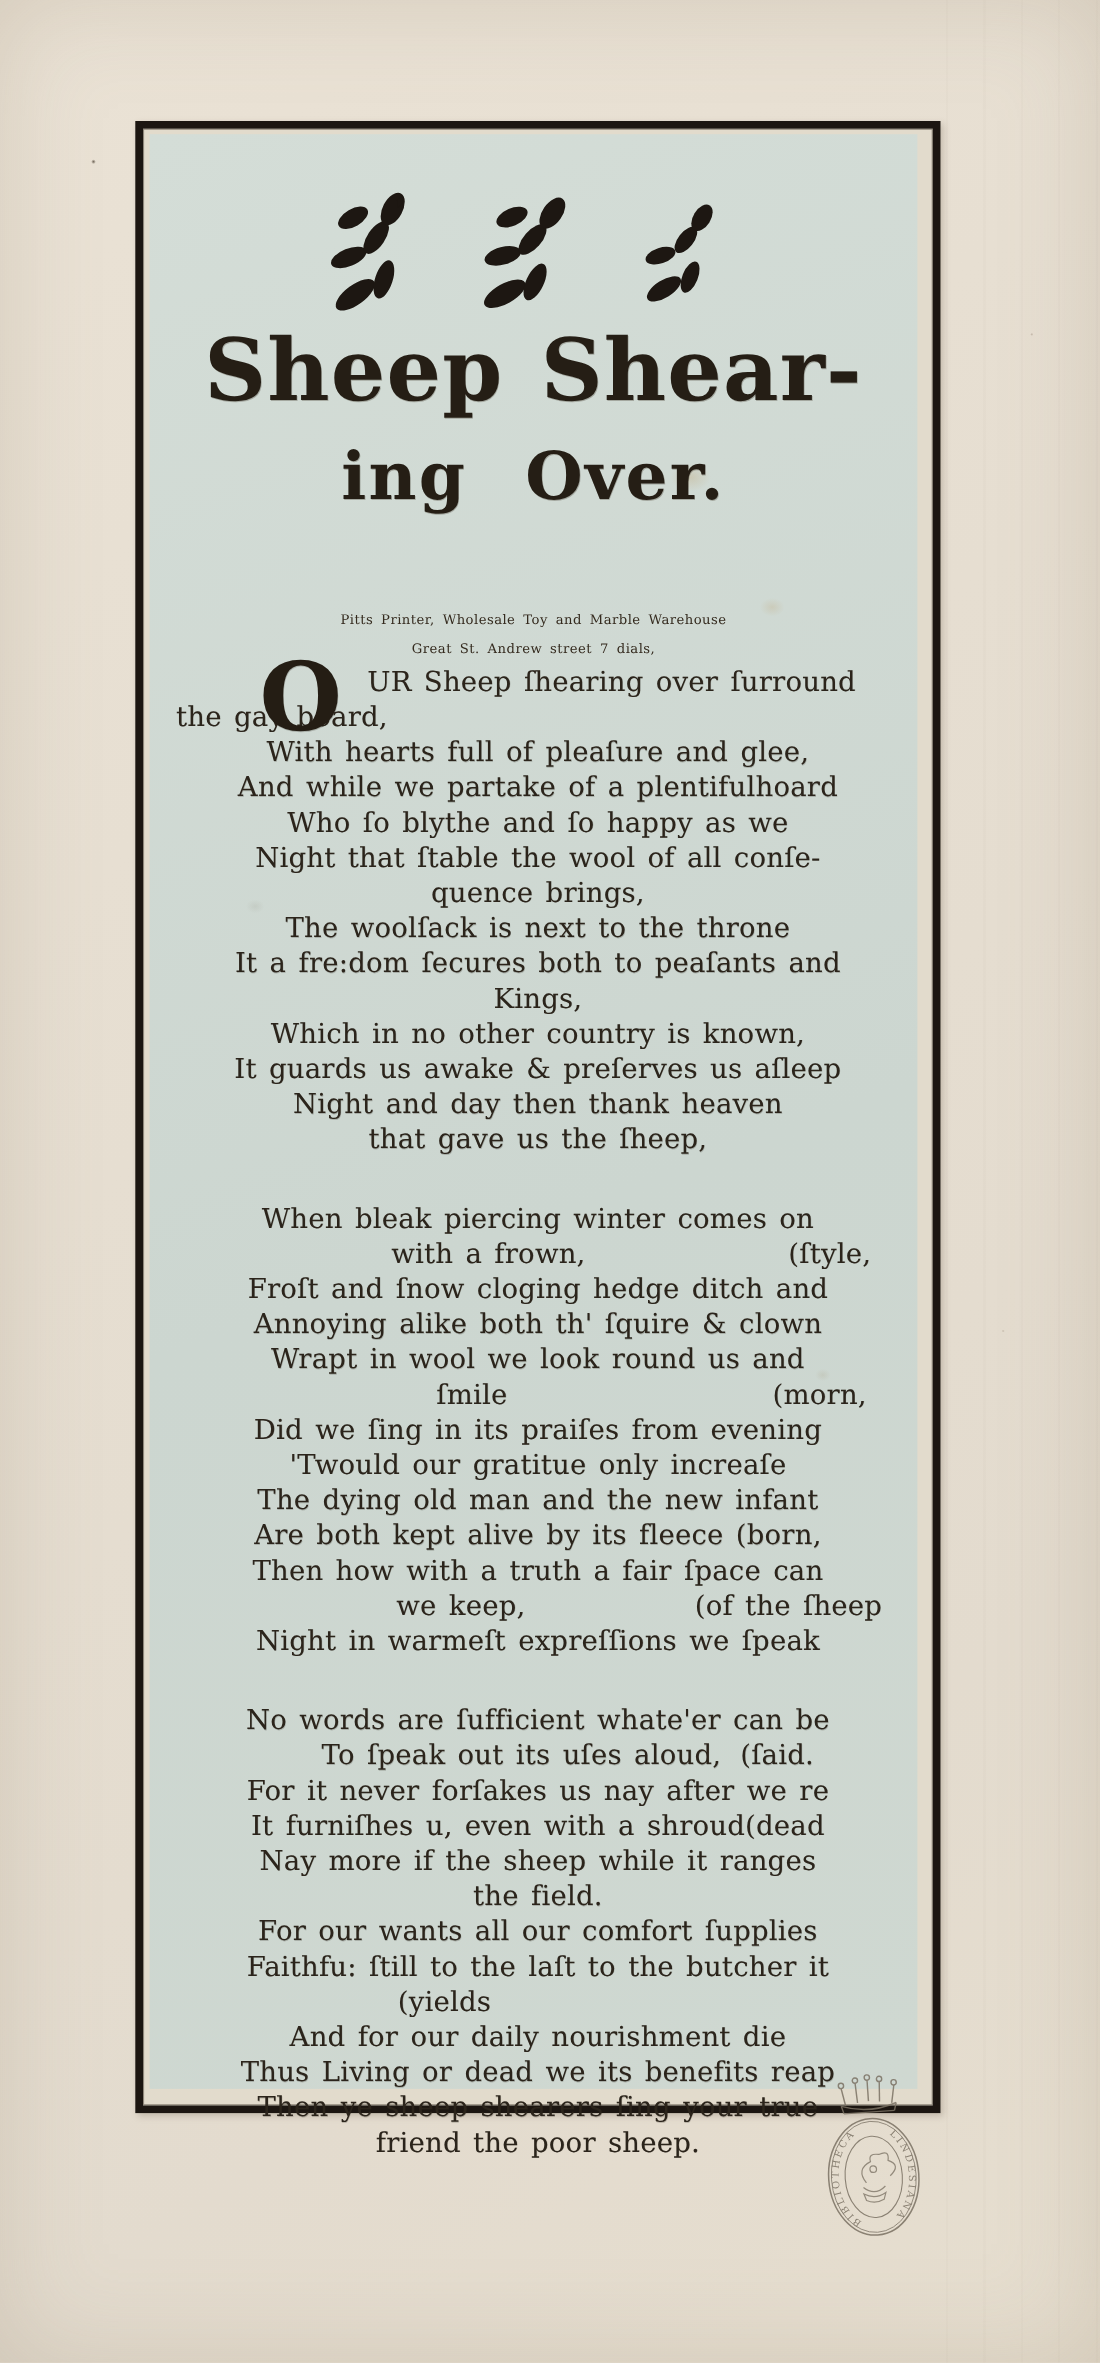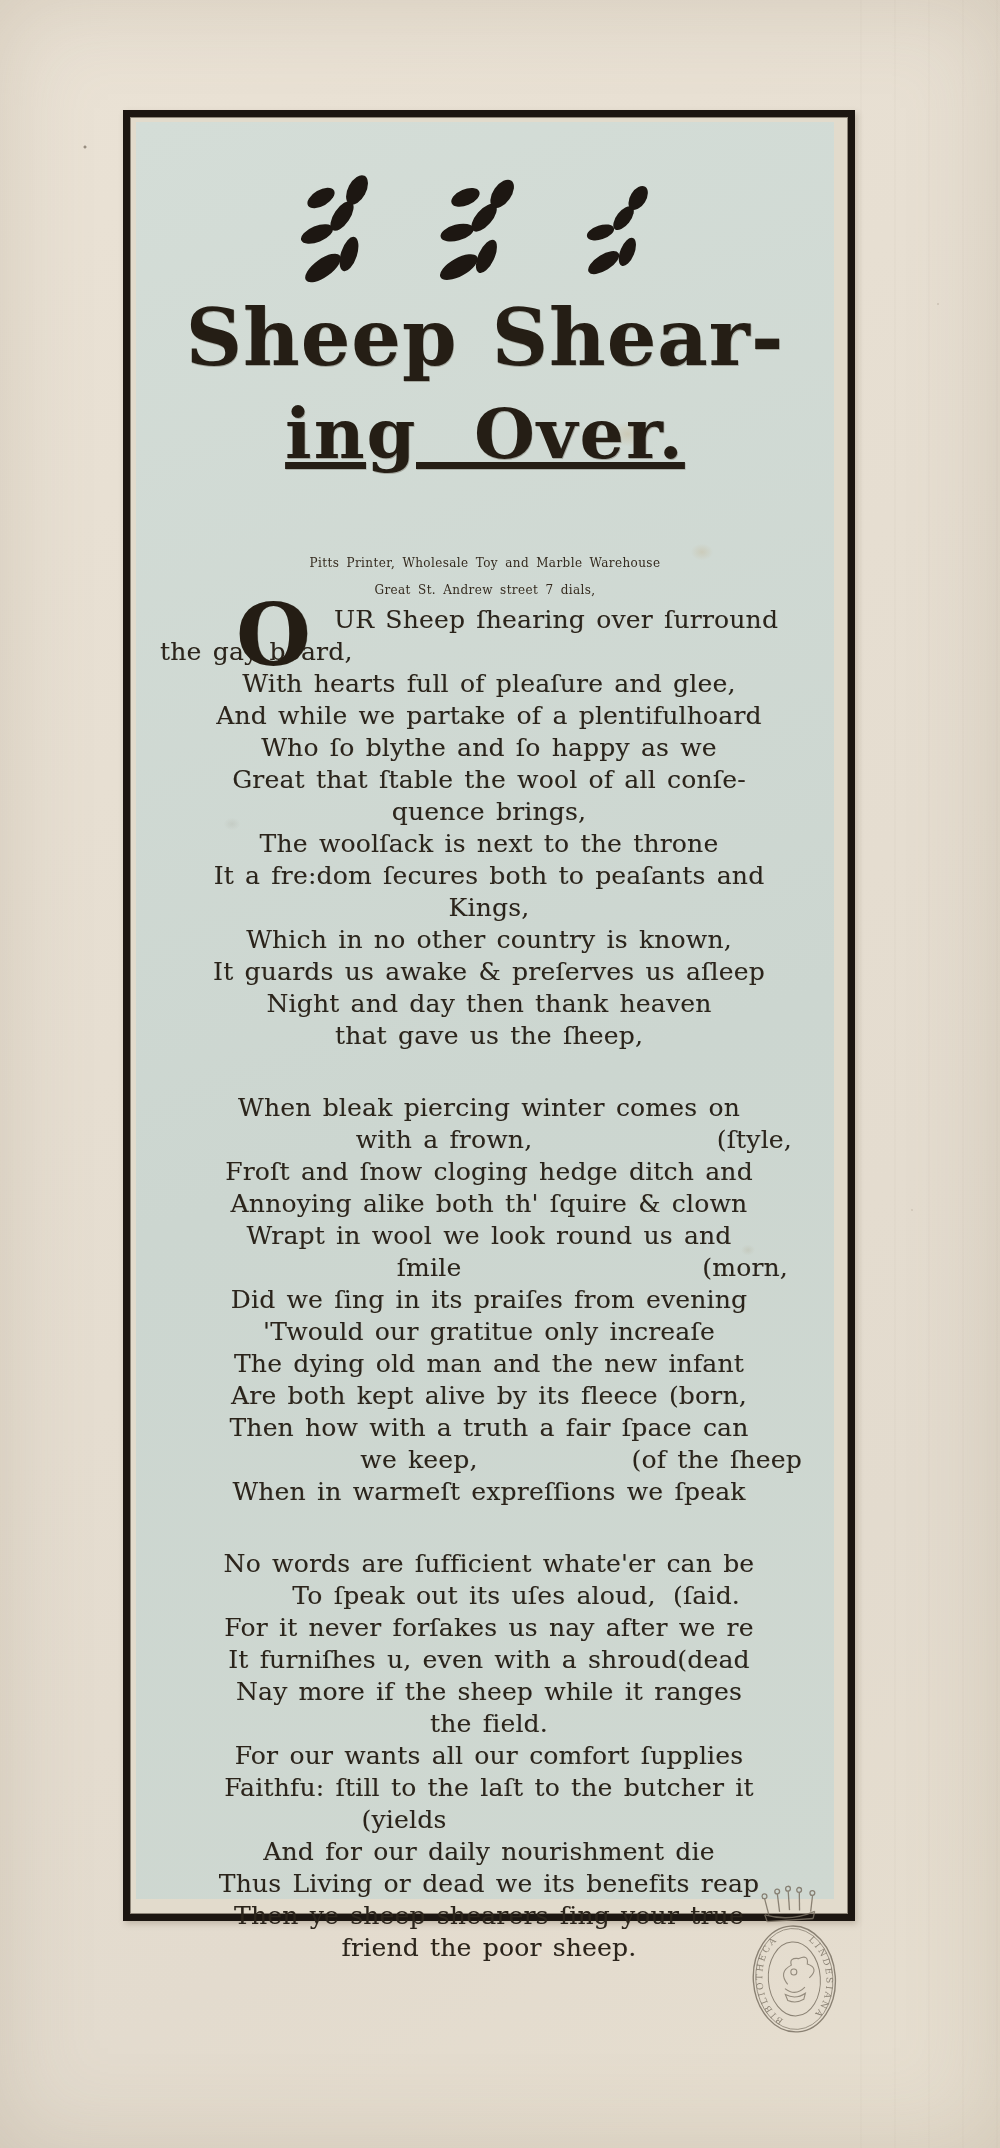--- a/index.html
+++ b/index.html
@@ -48,21 +48,21 @@
   .sprig{width:92px;height:122px;}
   .sprig.s2{transform:rotate(7deg) translateY(2px);}
   .sprig.s3{transform:scale(.88) rotate(4deg);}
   
   .title{
     position:absolute;top:168px;left:0;right:0;margin:0;
     text-align:center;font-weight:700;color:#251e15;
     text-shadow:.6px .8px 0 rgba(45,35,22,.28);
   }
   .t1{display:block;font-size:78px;line-height:96px;letter-spacing:1px;word-spacing:6px;}
-  .t2{display:block;font-size:70px;line-height:96px;letter-spacing:2px;word-spacing:30px;text-decoration:underline;}
+  .t2{display:block;font-size:60px;line-height:96px;letter-spacing:2px;word-spacing:30px;}
   
   .imprint{
     position:absolute;top:428px;left:0;right:0;text-align:center;
     font-size:12px;line-height:27px;letter-spacing:.4px;word-spacing:3px;color:#342a1e;
   }
   
   .poem{
     position:absolute;left:24px;right:16px;top:482px;
     font-size:25px;line-height:32px;letter-spacing:.2px;word-spacing:3px;
     text-shadow:.4px .4px 0 rgba(43,36,27,.22);
@@ -141,21 +141,21 @@
         <div class="opening">
           <span class="dropcap">O</span>
           <div class="ol1">UR Sheep ſhearing over ſurround</div>
           <div class="ol2">the gay board,</div>
         </div>
 
       <div class="stanza">
             <div class="pline"><span class="main">With hearts full of pleaſure and glee,</span></div>
             <div class="pline"><span class="main">And while we partake of a plentifulhoard</span></div>
             <div class="pline"><span class="main">Who ſo blythe and ſo happy as we</span></div>
-            <div class="pline"><span class="main">Great that ſtable the wool of all conſe-</span></div>
+            <div class="pline"><span class="main">Night that ſtable the wool of all conſe-</span></div>
             <div class="pline"><span class="main">quence brings,</span></div>
             <div class="pline"><span class="main">The woolſack is next to the throne</span></div>
             <div class="pline"><span class="main">It a fre:dom ſecures both to peaſants and</span></div>
             <div class="pline"><span class="main">Kings,</span></div>
             <div class="pline"><span class="main">Which in no other country is known,</span></div>
             <div class="pline"><span class="main">It guards us awake &amp; preſerves us aſleep</span></div>
             <div class="pline"><span class="main">Night and day then thank heaven</span></div>
             <div class="pline"><span class="main">that gave us the ſheep,</span></div>
           </div>
           <div class="stanza">
@@ -164,21 +164,21 @@
             <div class="pline"><span class="main">Froſt and ſnow cloging hedge ditch and</span></div>
             <div class="pline"><span class="main">Annoying alike both th' ſquire &amp; clown</span></div>
             <div class="pline"><span class="main">Wrapt in wool we look round us and</span></div>
             <div class="pline"><span class="main" style="transform: translateX(-60px);">ſmile</span><span class="catch" style="right: 30px; text-align: right;">(morn,</span></div>
             <div class="pline"><span class="main">Did we ſing in its praiſes from evening</span></div>
             <div class="pline"><span class="main">'Twould our gratitue only increaſe</span></div>
             <div class="pline"><span class="main">The dying old man and the new infant</span></div>
             <div class="pline"><span class="main">Are both kept alive by its fleece (born,</span></div>
             <div class="pline"><span class="main">Then how with a truth a fair ſpace can</span></div>
             <div class="pline"><span class="main" style="transform: translateX(-70px);">we keep,</span><span class="catch" style="right: 16px;">(of the ſheep</span></div>
-            <div class="pline"><span class="main">When in warmeſt expreſſions we ſpeak</span></div>
+            <div class="pline"><span class="main">Night in warmeſt expreſſions we ſpeak</span></div>
           </div>
           <div class="stanza">
             <div class="pline"><span class="main">No words are ſufficient whate'er can be</span></div>
             <div class="pline"><span class="main" style="transform: translateX(-30px); margin-left: 30px;">To ſpeak out its uſes aloud,</span><span class="catch" style="right: 78px;">(ſaid.</span></div>
             <div class="pline"><span class="main">For it never forſakes us nay after we re</span></div>
             <div class="pline"><span class="main">It furniſhes u, even with a shroud(dead</span></div>
             <div class="pline"><span class="main">Nay more if the sheep while it ranges</span></div>
             <div class="pline"><span class="main">the field.</span></div>
             <div class="pline"><span class="main">For our wants all our comfort ſupplies</span></div>
             <div class="pline"><span class="main">Faithfu: ſtill to the laſt to the butcher it</span></div>

